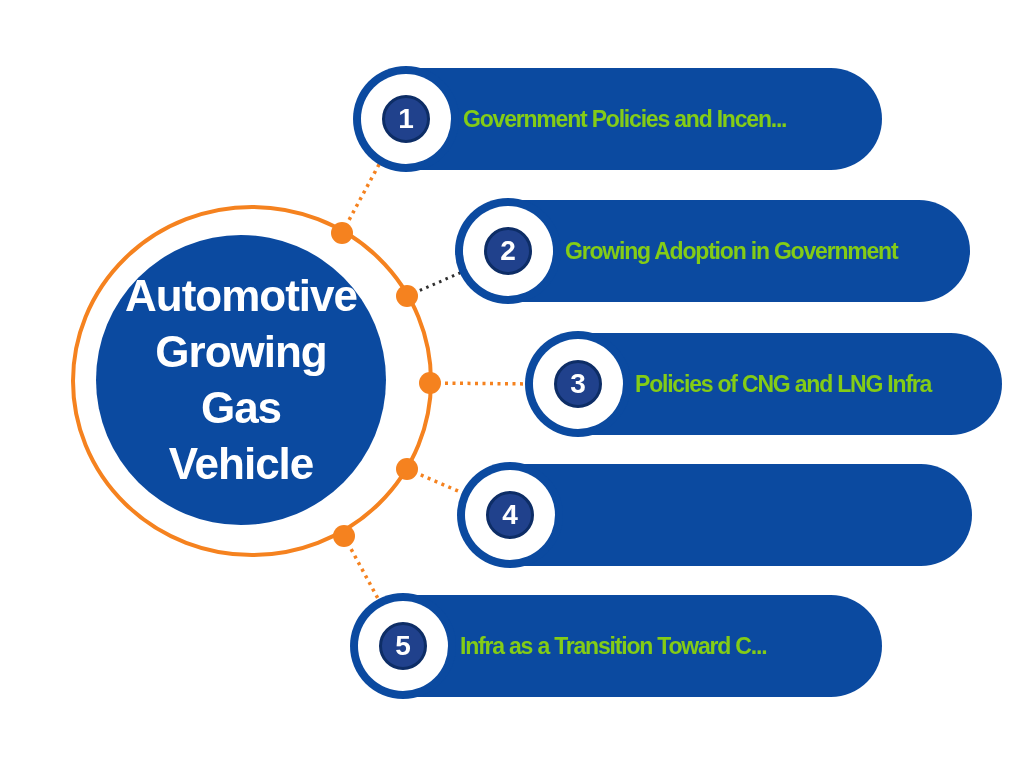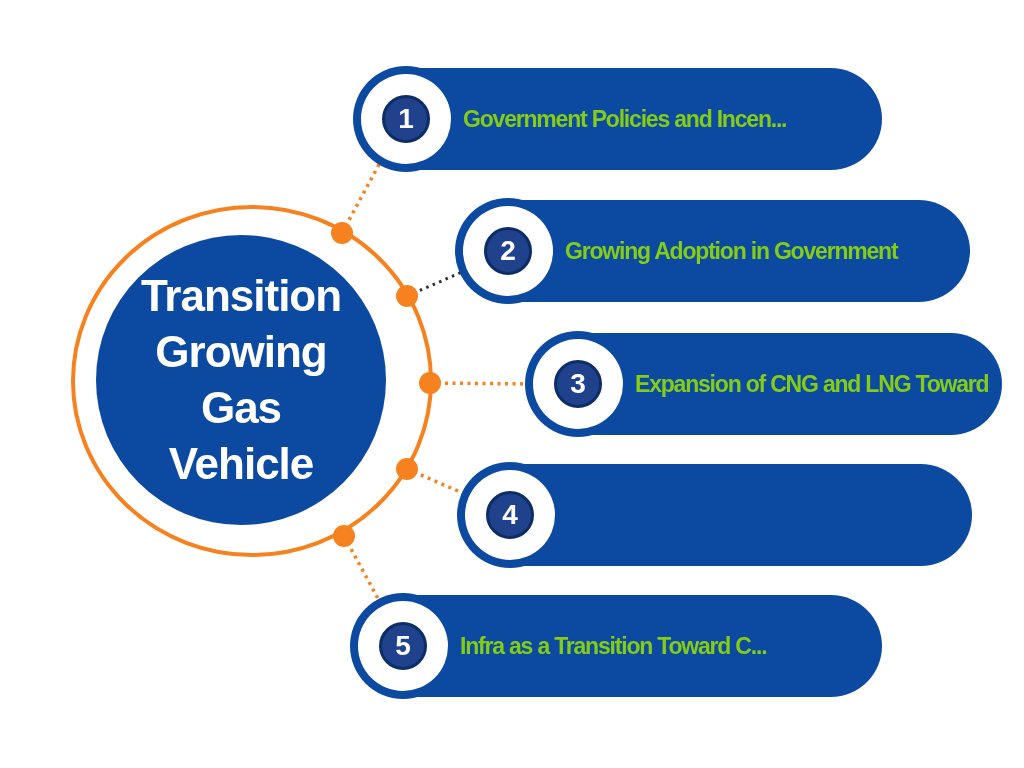--- a/index.html
+++ b/index.html
@@ -108,21 +108,21 @@
     <line x1="344" y1="536" x2="382" y2="606" stroke-width="3.5" stroke-dasharray="3 4.5" stroke="#f5821f"></line>
 
     <circle cx="342" cy="233" r="11" style="fill: var(--orange);"></circle>
     <circle cx="407" cy="296" r="11" style="fill: var(--orange);"></circle>
     <circle cx="430" cy="383" r="11" style="fill: var(--orange);"></circle>
     <circle cx="407" cy="469" r="11" style="fill: var(--orange);"></circle>
     <circle cx="344" cy="536" r="11" style="fill: var(--orange);"></circle>
   </svg>
 
   <div class="center-circle">
-    <div class="center-line">Transition</div>
+    <div class="center-line">Automotive</div>
     <div class="center-line">Growing</div>
     <div class="center-line">Gas</div>
     <div class="center-line">Vehicle</div>
   </div>
 
   <div class="pill pill-1">
     <div class="badge">
       <div class="num-circle">
         <span class="num">1</span>
       </div>
@@ -138,21 +138,21 @@
     </div>
     <div class="pill-label">Growing Adoption in Government</div>
   </div>
 
   <div class="pill pill-3">
     <div class="badge">
       <div class="num-circle">
         <span class="num">3</span>
       </div>
     </div>
-    <div class="pill-label">Expansion of CNG and LNG Toward</div>
+    <div class="pill-label">Policies of CNG and LNG Infra</div>
   </div>
 
   <div class="pill pill-4">
     <div class="badge">
       <div class="num-circle">
         <span class="num">4</span>
       </div>
     </div>
   </div>
 

